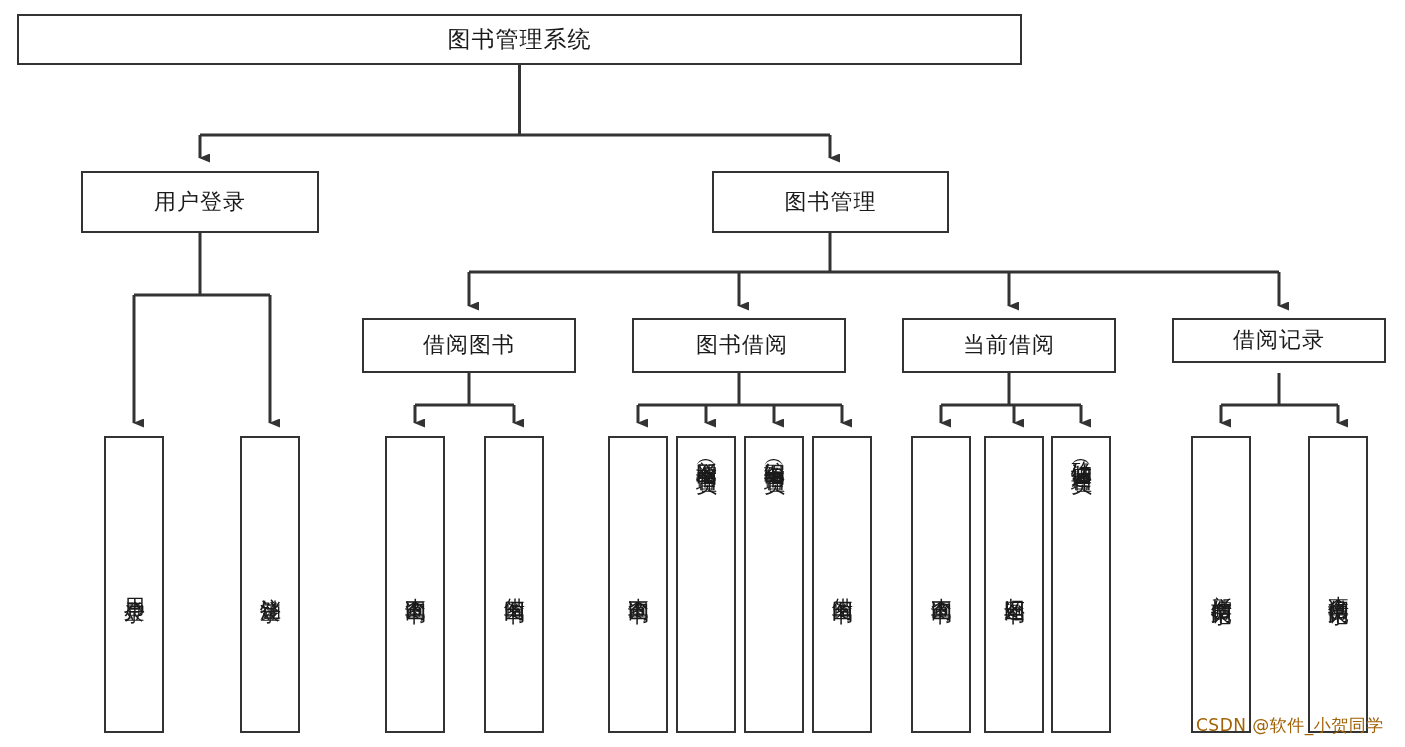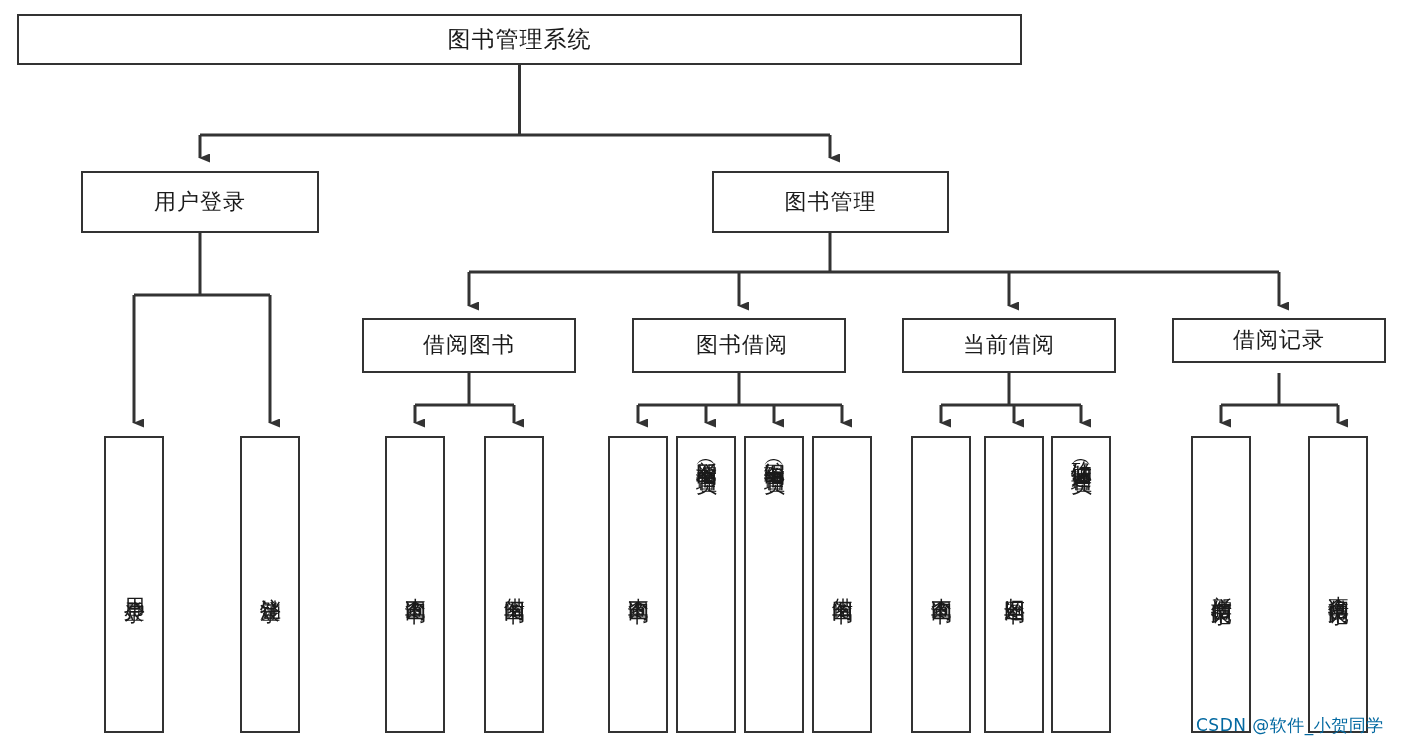--- a/index.html
+++ b/index.html
@@ -50,21 +50,21 @@
     letter-spacing: 2px;
     padding: 6px 0;
     line-height: 1.0;
   }
   .node.vert.center { align-items: center; justify-content: center; }
   .node.vert.bottomish { align-items: center; justify-content: center; }
   .node.vert.topish { align-items: center; justify-content: flex-start; }
   .watermark {
     position: absolute;
     font-size: 17px;
-    color: #0369a1;
+    color: #a16207;
     white-space: nowrap;
     letter-spacing: 0.5px;
   }
 </style>
 </head>
 <body>
 
 <div id="canvas">
 
   <svg class="edges" viewBox="0 0 1405 747">

